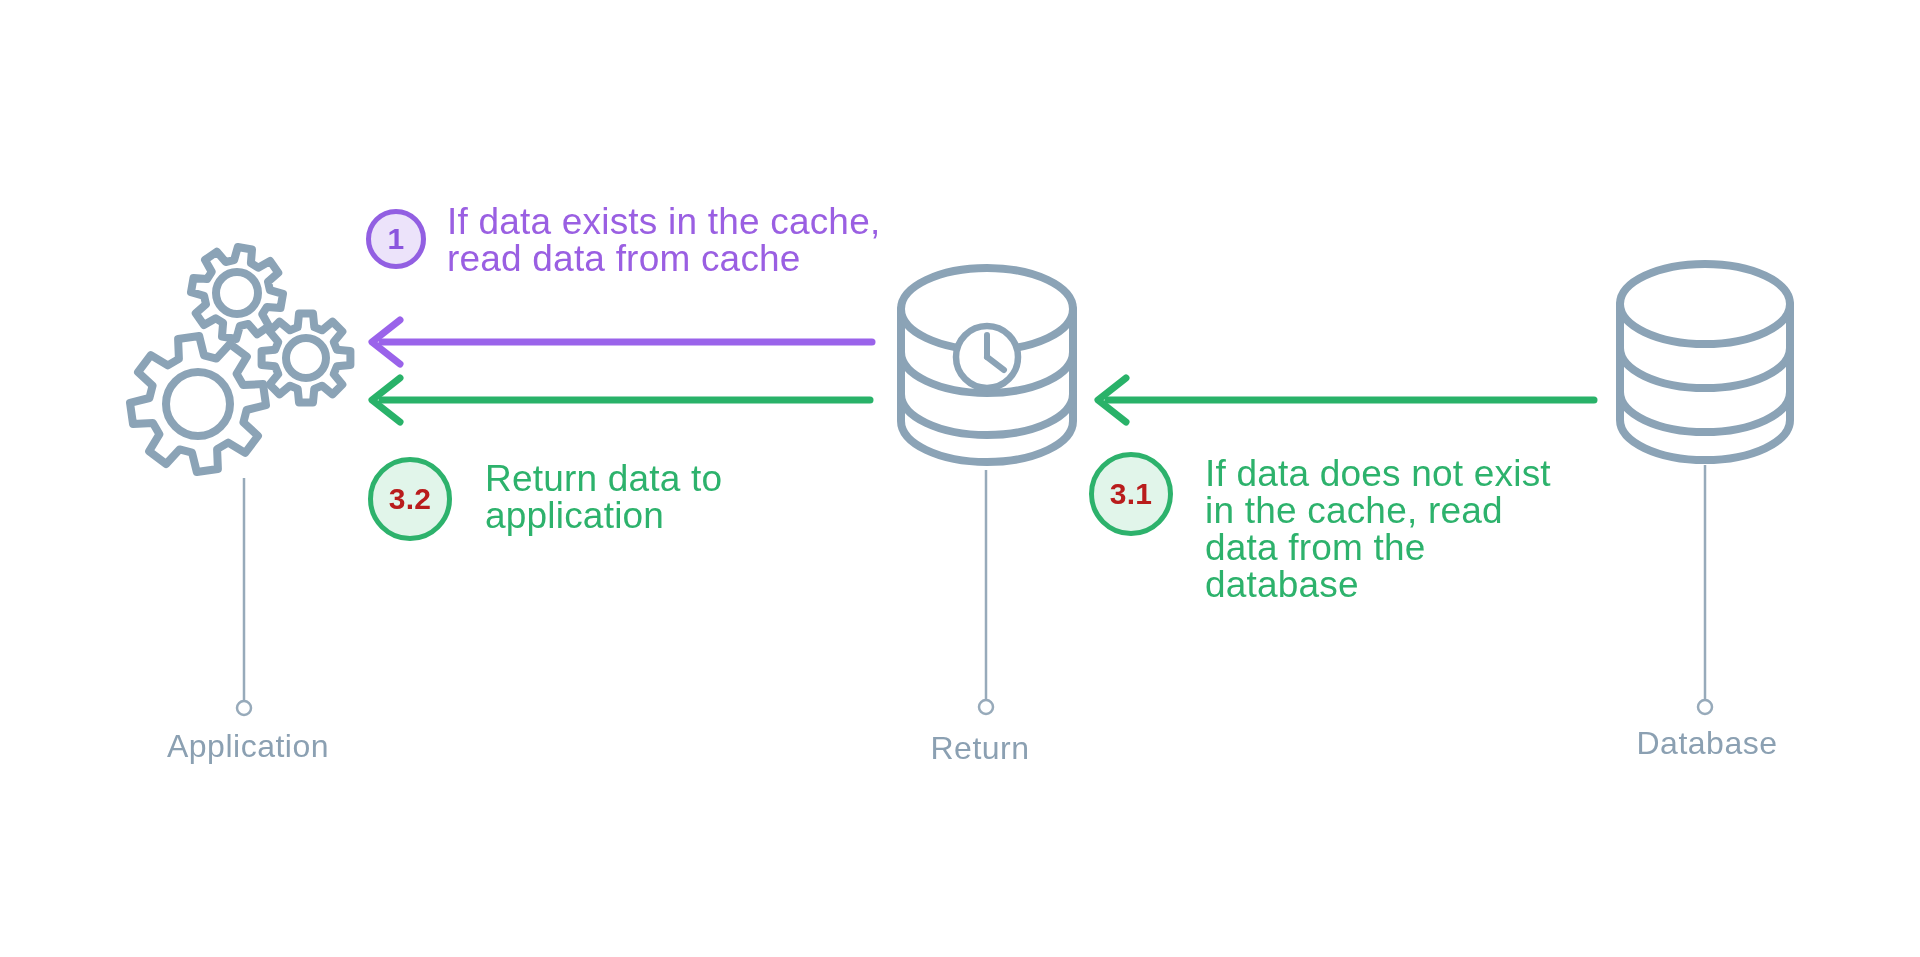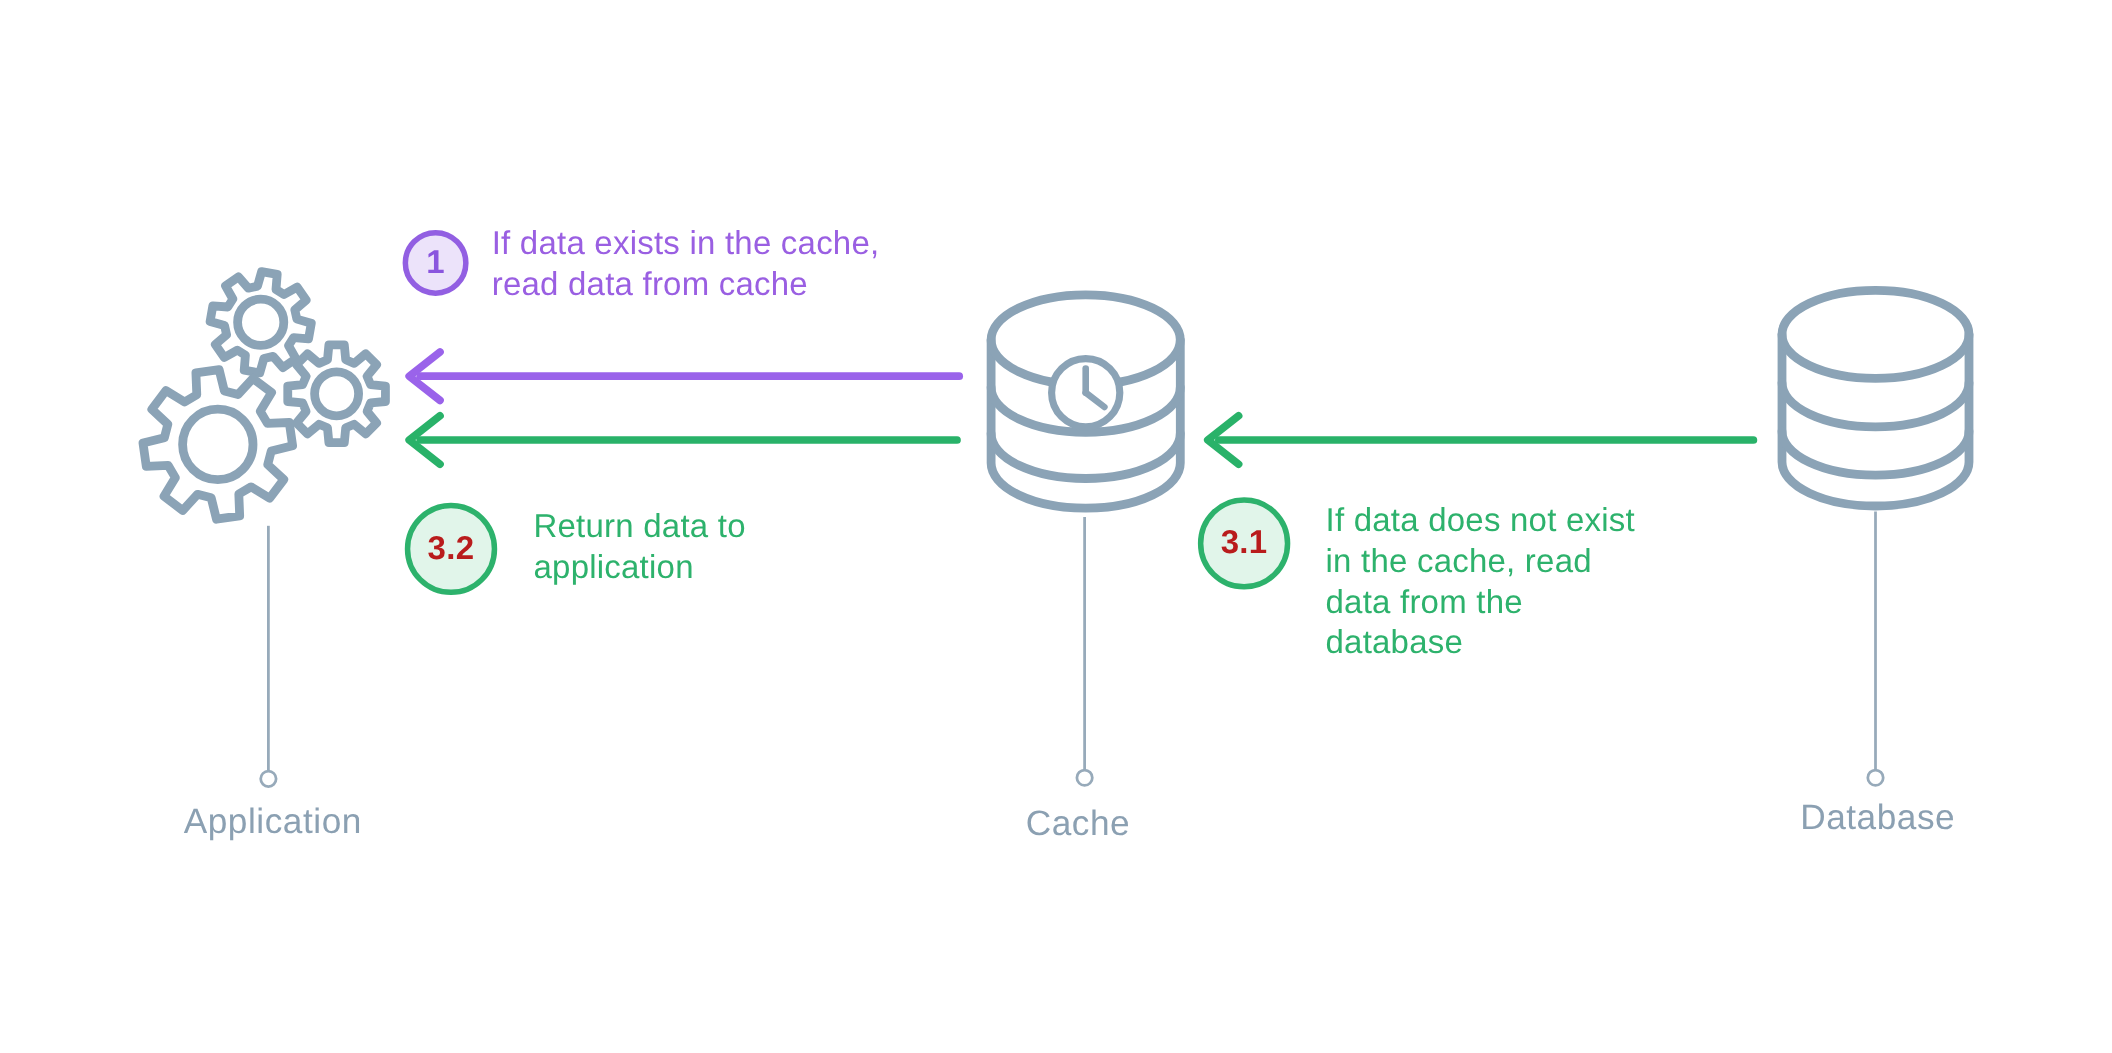--- a/index.html
+++ b/index.html
@@ -15,21 +15,21 @@
   }
   .badge-purple{
     width:60px;height:60px;background:#ece3fa;border:5px solid #925fe2;
     color:#8a55de;font-size:30px;
   }
   .badge-green{
     width:84px;height:84px;background:#e1f5ea;border:5px solid #2db26c;
     color:#b91c1c;font-size:30px;
   }
   .caption{
-    position:absolute;white-space:pre-line;font-size:30px;line-height:37px;
+    position:absolute;white-space:pre-line;font-size:37px;line-height:37px;
     font-weight:500;letter-spacing:.2px;
   }
   .caption-purple{color:#9a5fe2;}
   .caption-green{color:#2db26c;}
   .node-label{
     position:absolute;transform:translateX(-50%);
     font-size:32px;font-weight:500;color:#8ba0b2;letter-spacing:.5px;
     white-space:nowrap;
   }
 </style>
@@ -112,15 +112,15 @@
   <div class="caption caption-purple" style="left:447px;top:203px;">If data exists in the cache,
 read data from cache</div>
   <div class="caption caption-green" style="left:485px;top:460px;">Return data to
 application</div>
   <div class="caption caption-green" style="left:1205px;top:455px;">If data does not exist
 in the cache, read
 data from the
 database</div>
 
   <div class="node-label" style="left:248px;top:728px;">Application</div>
-  <div class="node-label" style="left:980px;top:730px;">Cache</div>
+  <div class="node-label" style="left:980px;top:730px;">Return</div>
   <div class="node-label" style="left:1707px;top:725px;">Database</div>
 </div>
 
 </body></html>

